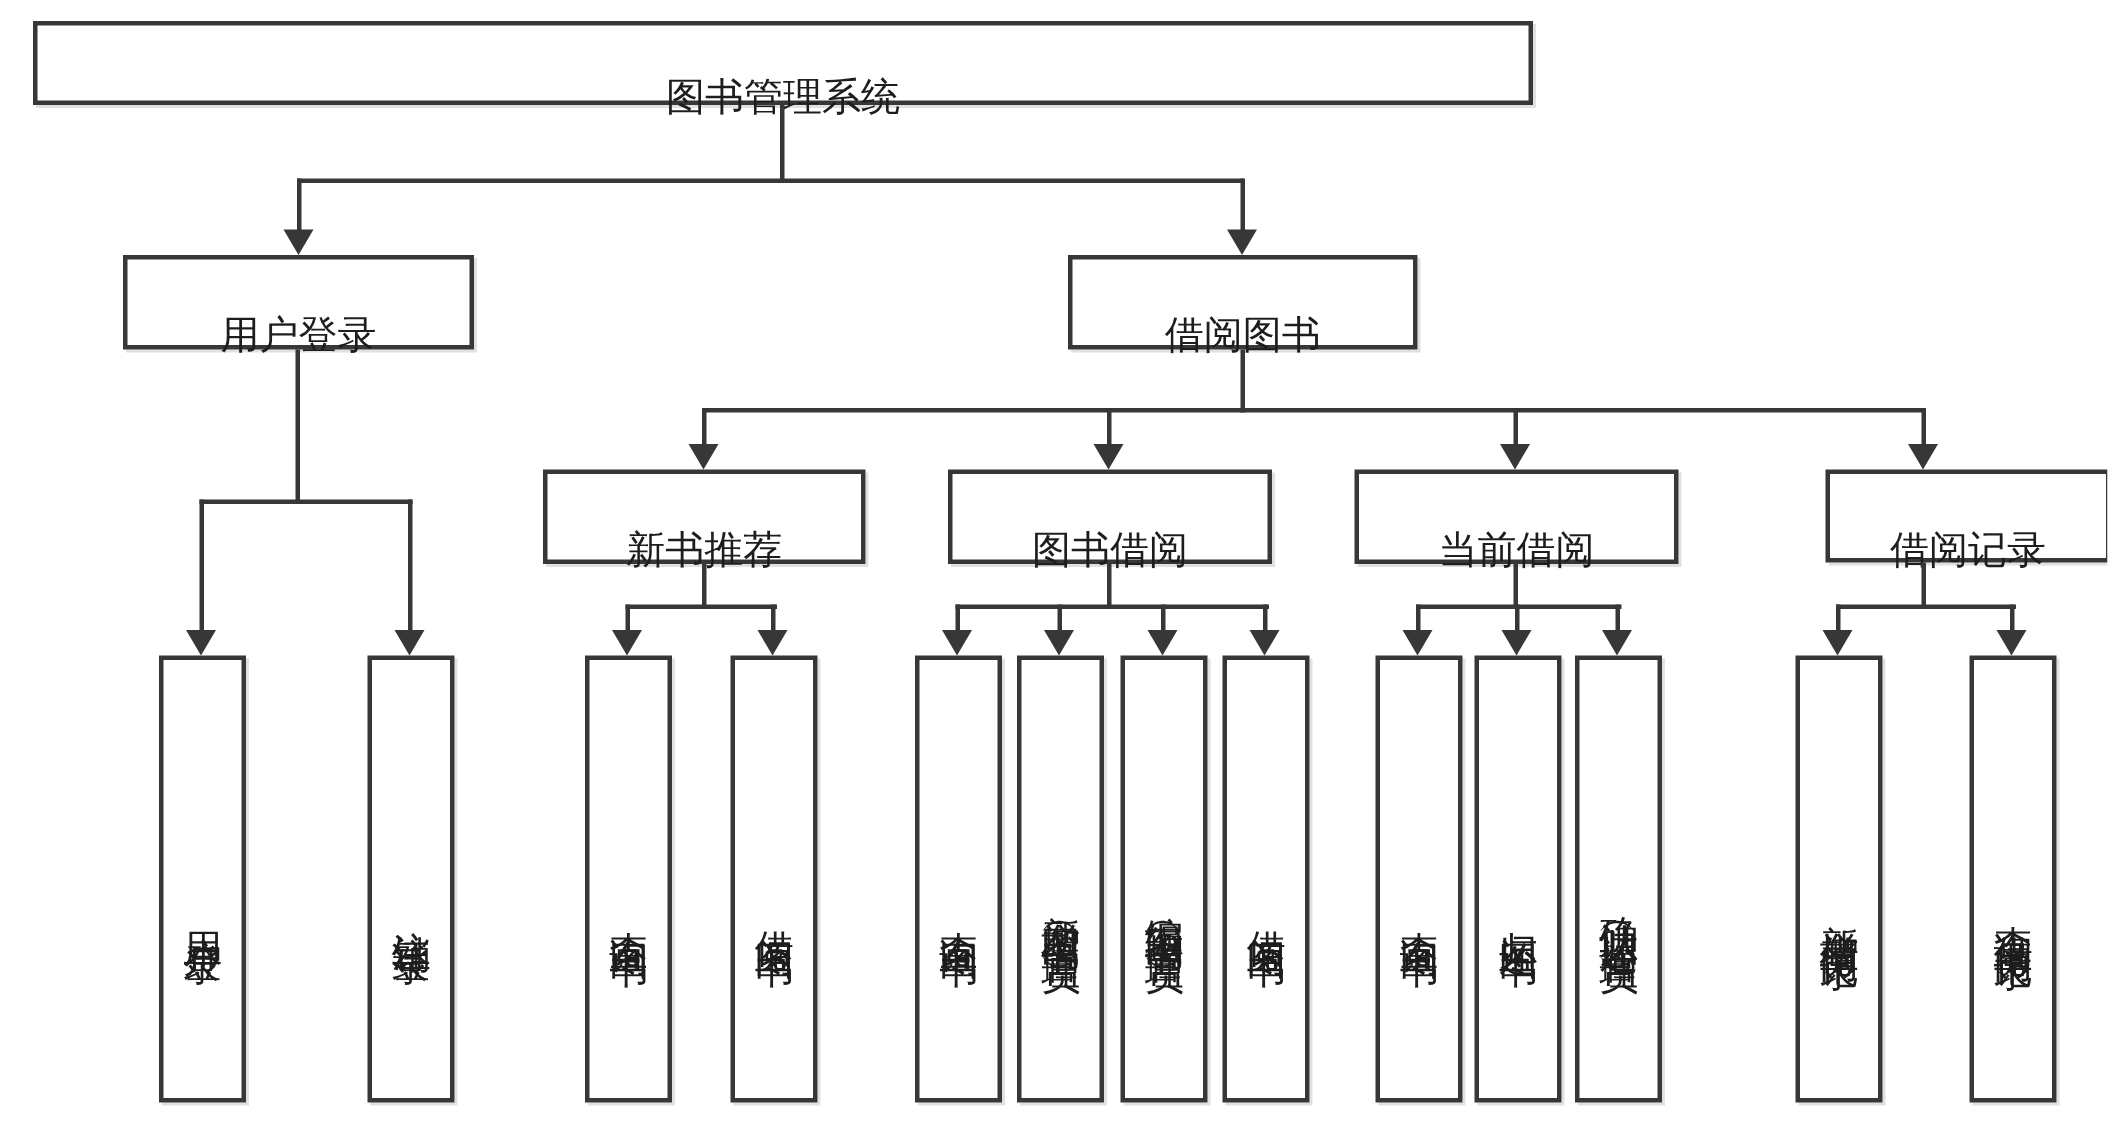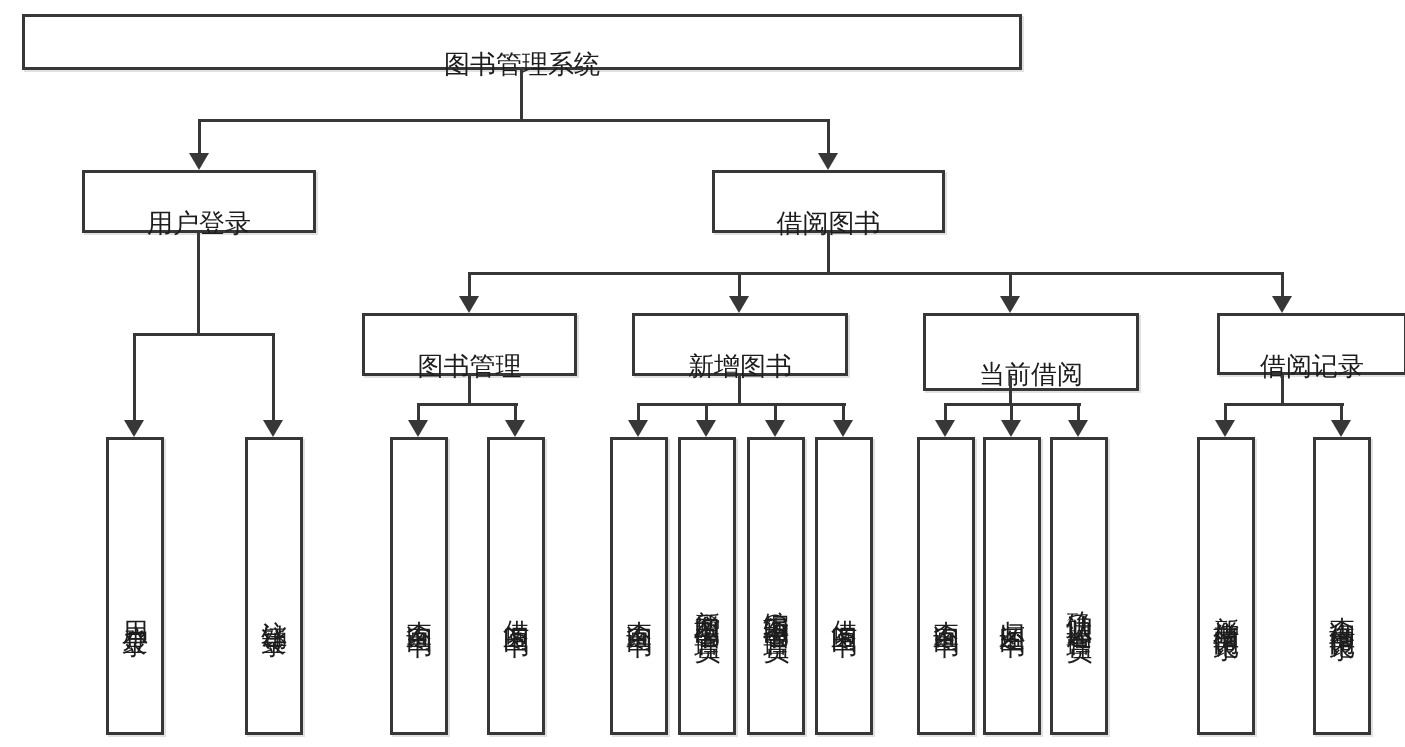--- a/index.html
+++ b/index.html
@@ -41,26 +41,26 @@
   </div>
 
   <div class="node" style="left:82px;top:170px;width:234px;height:63px">
     <span class="lbl">用户登录</span>
   </div>
   <div class="node" style="left:712px;top:170px;width:233px;height:63px">
     <span class="lbl">借阅图书</span>
   </div>
 
   <div class="node" style="left:362px;top:313px;width:215px;height:63px">
-    <span class="lbl">图书管理</span>
+    <span class="lbl">新书推荐</span>
   </div>
   <div class="node" style="left:632px;top:313px;width:216px;height:63px">
-    <span class="lbl">新增图书</span>
+    <span class="lbl">图书借阅</span>
   </div>
-  <div class="node" style="left:923px;top:313px;width:216px;height:78px">
+  <div class="node" style="left:903px;top:313px;width:216px;height:63px">
     <span class="lbl">当前借阅</span>
   </div>
   <div class="node" style="left:1217px;top:313px;width:190px;height:62px">
     <span class="lbl">借阅记录</span>
   </div>
 
   <div class="node vert" style="left:106px;top:437px;width:58px;height:298px">
     <span class="lbl">用户登录</span>
   </div>
   <div class="node vert" style="left:245px;top:437px;width:58px;height:298px">

